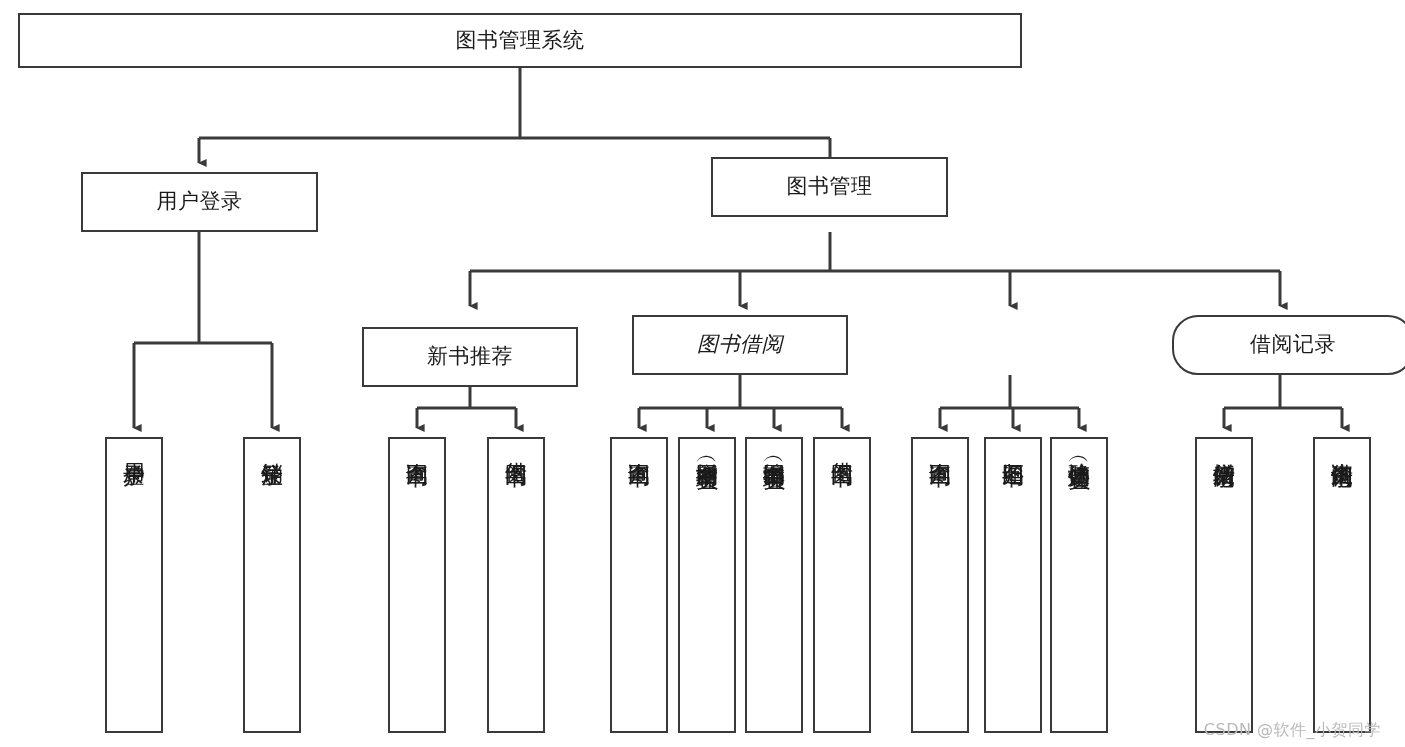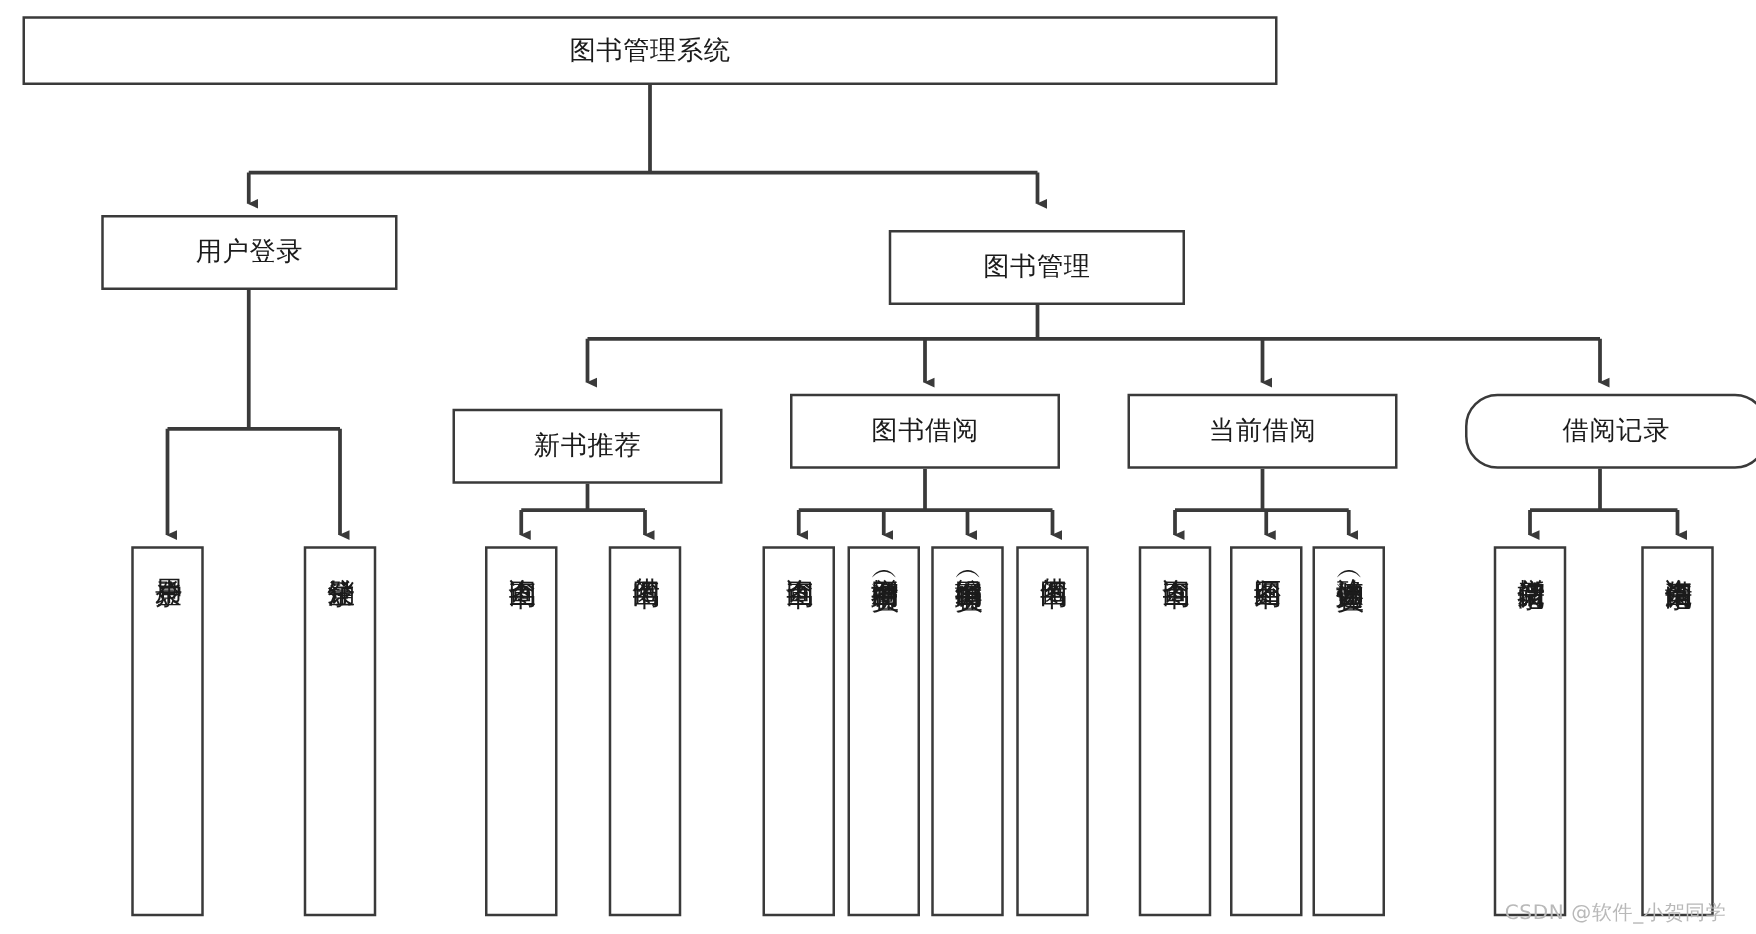--- a/index.html
+++ b/index.html
@@ -124,32 +124,29 @@
     </g>
   </svg>
 
   <div class="node node-h" style="left:18px; top:13px; width:1004px; height:55px;">
     <span class="label">图书管理系统</span>
   </div>
 
   <div class="node node-h" style="left:81px; top:172px; width:237px; height:60px;">
     <span class="label">用户登录</span>
   </div>
-  <div class="node node-h" style="left:711px; top:184px; width:237px; height:60px;">
+  <div class="node node-h" style="left:711px; top:157px; width:237px; height:60px;">
     <span class="label">图书管理</span>
   </div>
 
   <div class="node node-h" style="left:362px; top:315px; width:216px; height:60px;margin-top:12px;">
     <span class="label">新书推荐</span>
   </div>
-  <div class="node node-h" style="left:632px; top:315px; width:216px; height:60px;">
+  <div class="node node-h" style="left:632px; top:315px; width:216px; height:60px;font-style:italic;">
     <span class="label">图书借阅</span>
-  </div>
-  <div class="node node-h" style="left:902px; top:315px; width:216px; height:60px;">
-    <span class="label">当前借阅</span>
   </div>
   <div class="node node-h" style="left:1172px; top:315px; width:242px; height:60px;border-radius:26px;">
     <span class="label">借阅记录</span>
   </div>
 
   <div class="node node-v" style="left:105px; top:437px; width:58px; height:296px;">
     <span class="label">用户登录</span>
   </div>
   <div class="node node-v" style="left:243px; top:437px; width:58px; height:296px;">
     <span class="label">注销登录</span>

